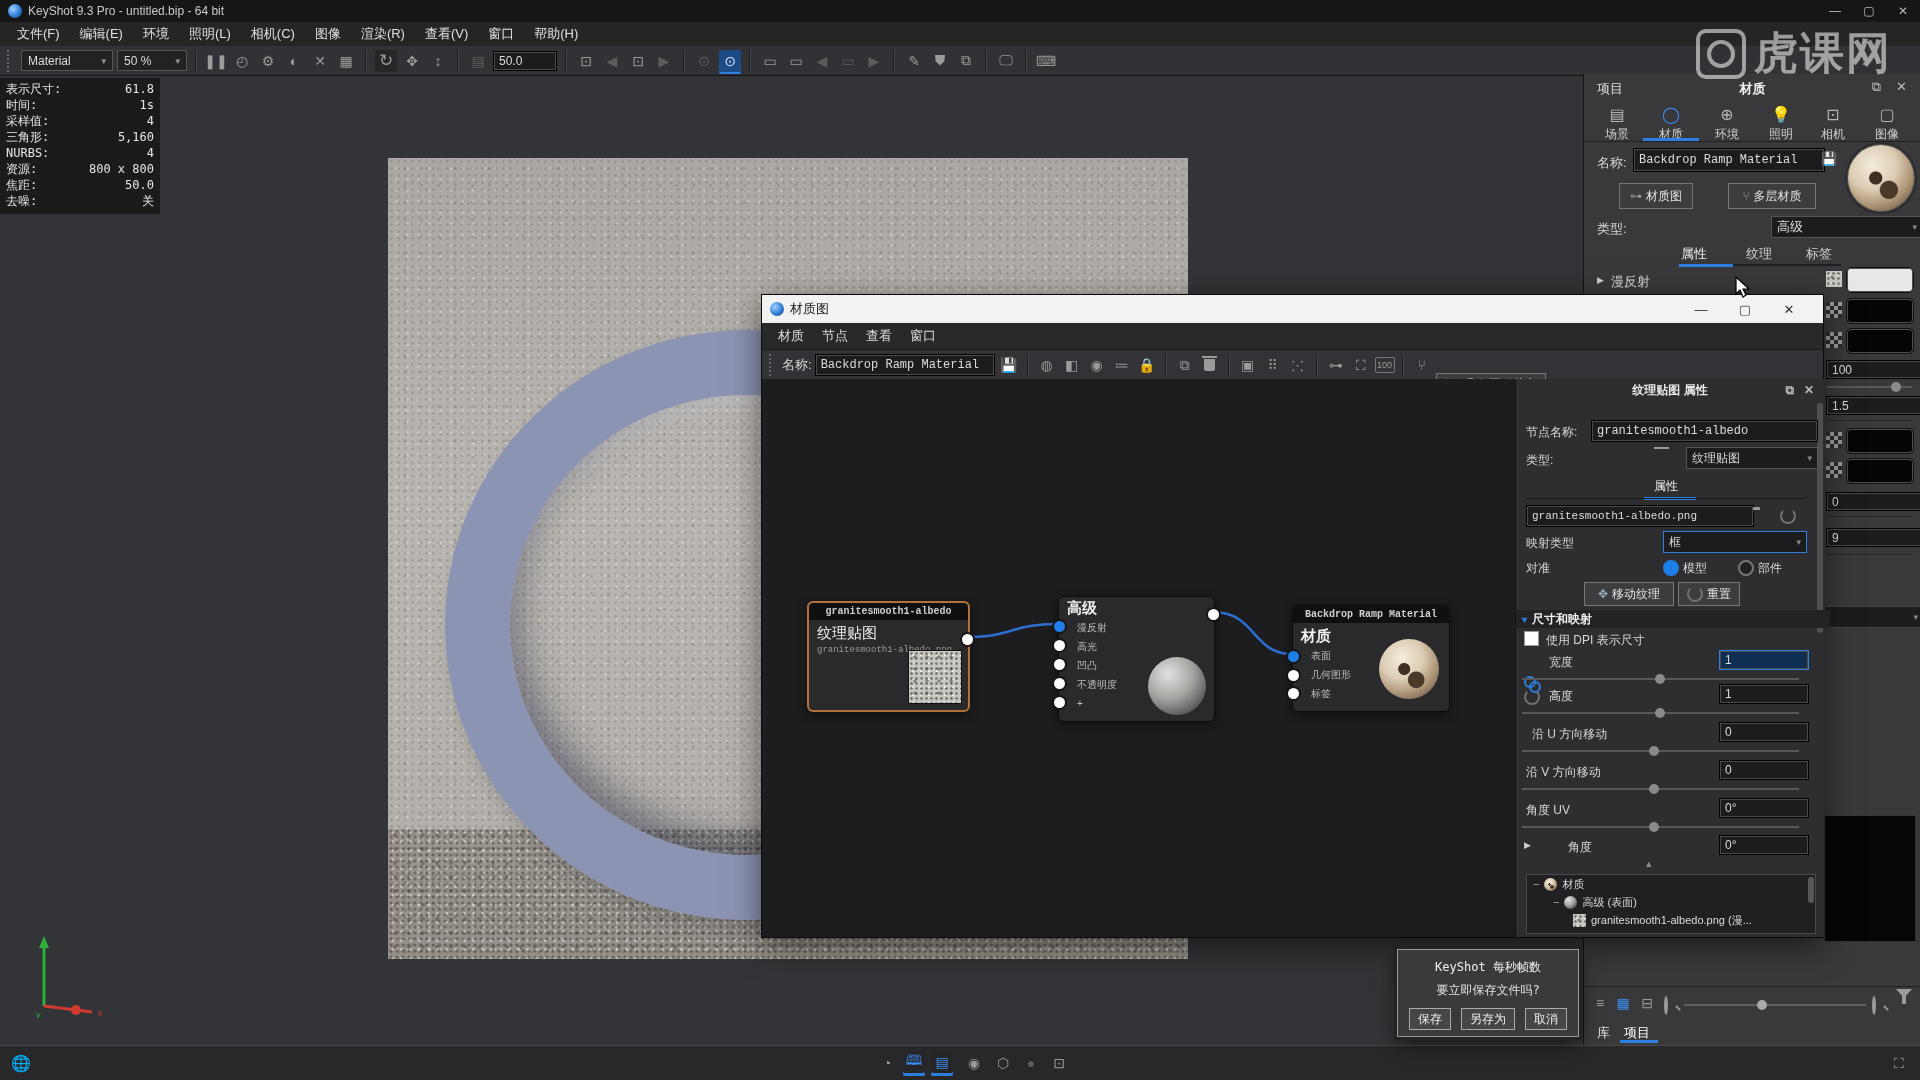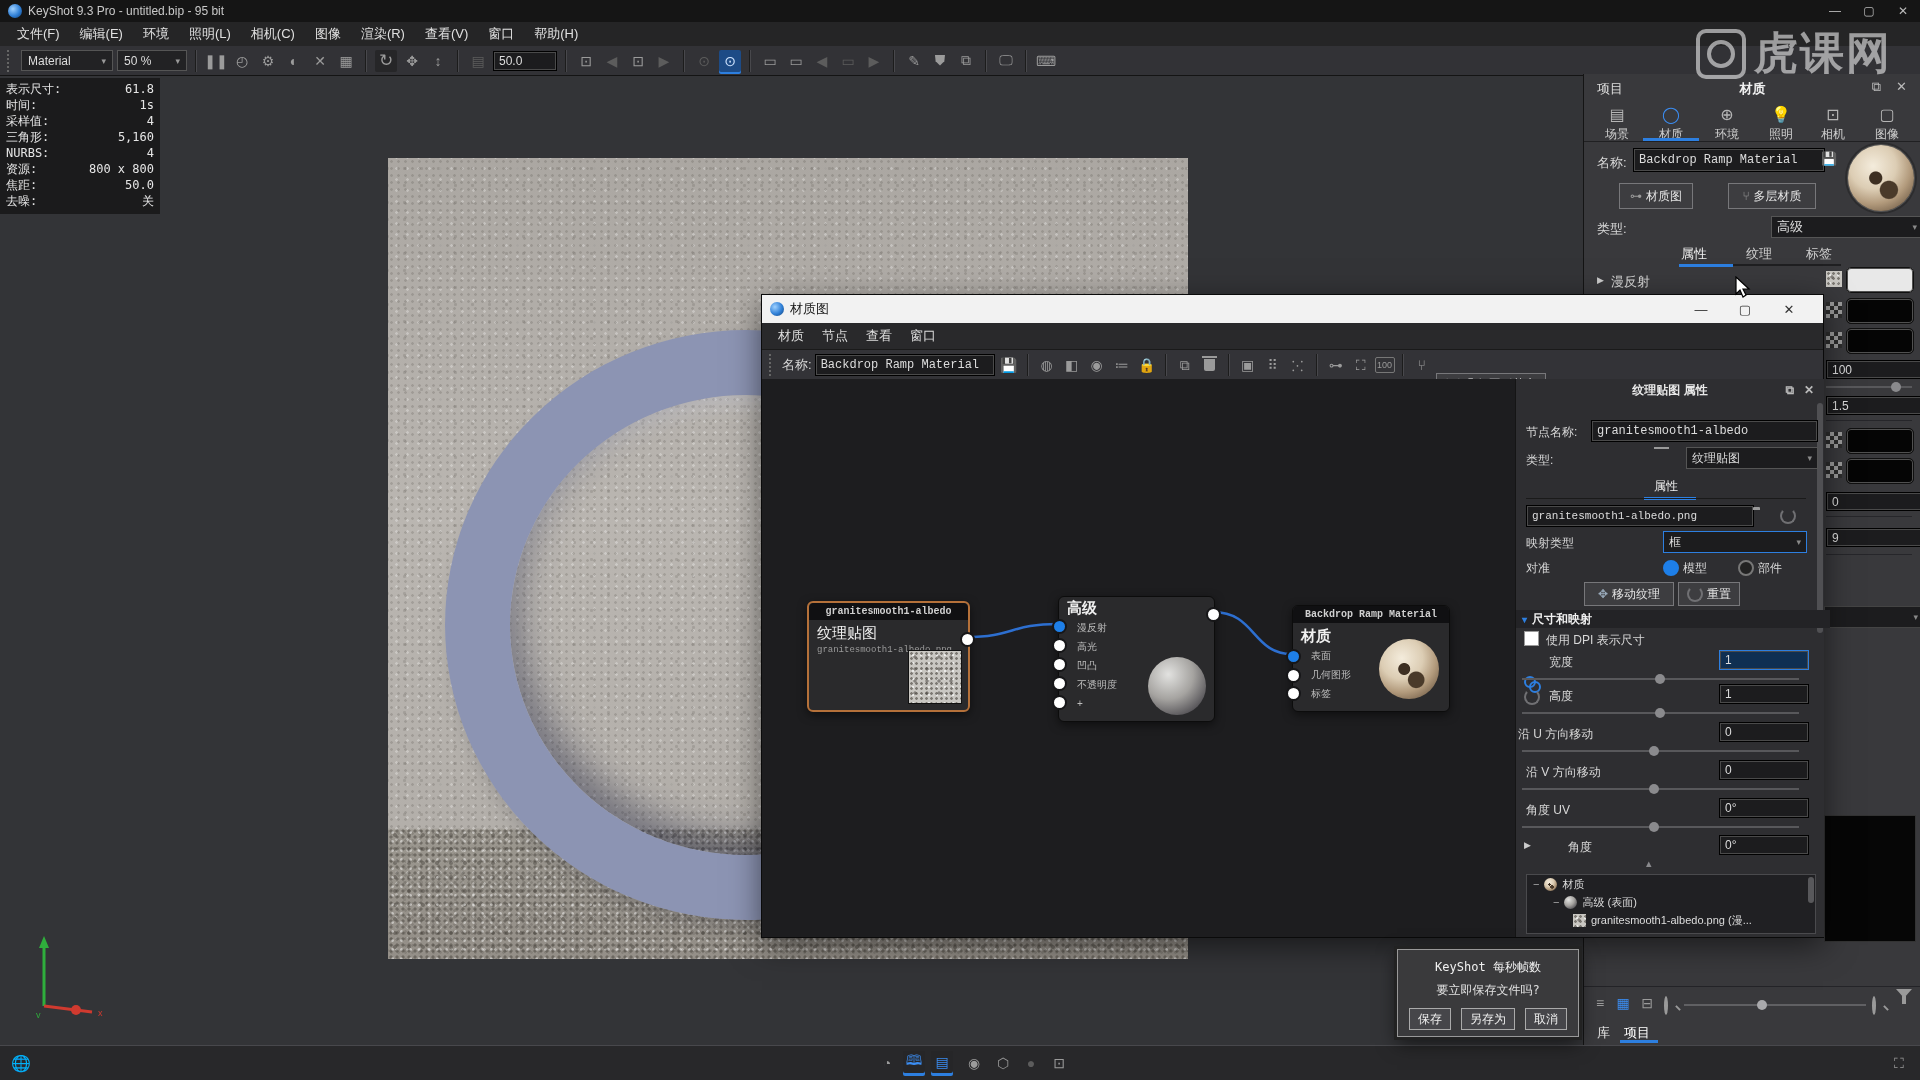--- a/index.html
+++ b/index.html
@@ -145,21 +145,21 @@
   .linkico{width:14px;height:14px;position:relative;}
   .linkico::before,.linkico::after{content:"";position:absolute;width:8px;height:8px;border:2px solid #2d7fe0;border-radius:50%;}
   .linkico::after{left:5px;top:5px;border-color:#2d7fe0;}
   .syncico{width:12px;height:12px;border:2px solid #707073;border-radius:50%;border-top-color:transparent;}
 </style>
 </head>
 <body>
 
 <div class="abs titlebar">
   <span class="ks-logo"></span>
-  <span>KeyShot 9.3 Pro  - untitled.bip  - 95 bit</span>
+  <span>KeyShot 9.3 Pro  - untitled.bip  - 64 bit</span>
   <span style="margin-left:auto;display:flex;">
     <span class="winbtn">—</span>
     <span class="winbtn">▢</span>
     <span class="winbtn">✕</span>
   </span>
 </div>
 
 <div class="abs menubar">
   <span class="mi">文件(F)</span>
   <span class="mi">编辑(E)</span>
@@ -429,21 +429,21 @@
         <span class="hdl" style="left:48%;"></span>
       </span>
     
     <span class="abs syncico" style="left:8px;top:310px;"></span>
     <span class="abs lbl" style="left:33px;top:309px;">高度</span>
     <span class="abs fld" style="left:203px;top:305px;width:78px;height:18px;">1</span>
     <span class="abs slider" style="left:6px;top:333px;width:277px;">
         <span class="hdl" style="left:48%;"></span>
       </span>
     
-    <span class="abs lbl" style="left:2px;top:347px;">沿 U 方向移动</span>
+    <span class="abs lbl" style="left:16px;top:347px;">沿 U 方向移动</span>
     <span class="abs fld" style="left:203px;top:343px;width:78px;height:18px;">0</span>
     <span class="abs slider" style="left:6px;top:371px;width:277px;">
         <span class="hdl" style="left:46%;"></span>
       </span>
     
     <span class="abs lbl" style="left:10px;top:385px;">沿 V 方向移动</span>
     <span class="abs fld" style="left:203px;top:381px;width:78px;height:18px;">0</span>
     <span class="abs slider" style="left:6px;top:409px;width:277px;">
         <span class="hdl" style="left:46%;"></span>
       </span>

